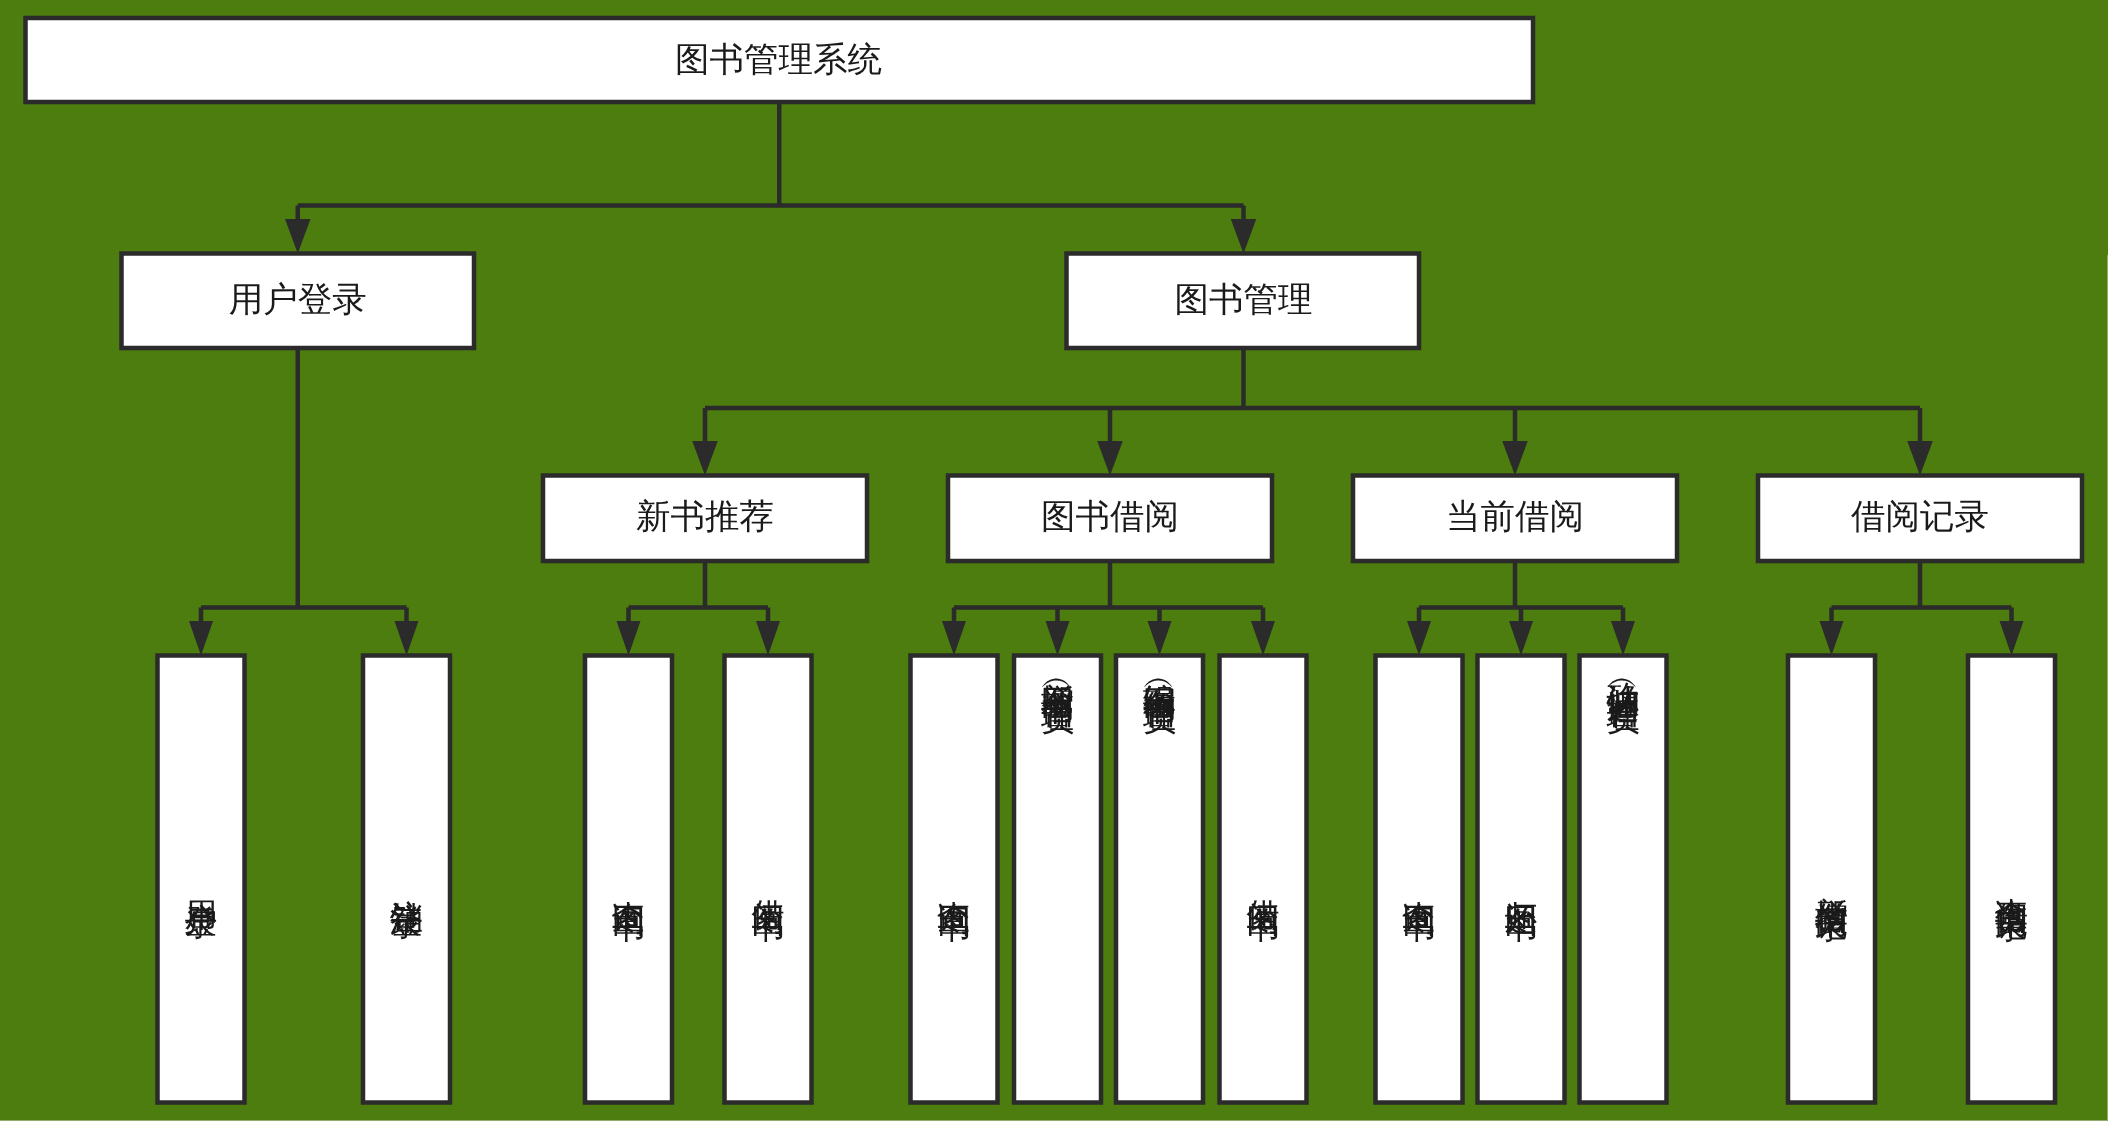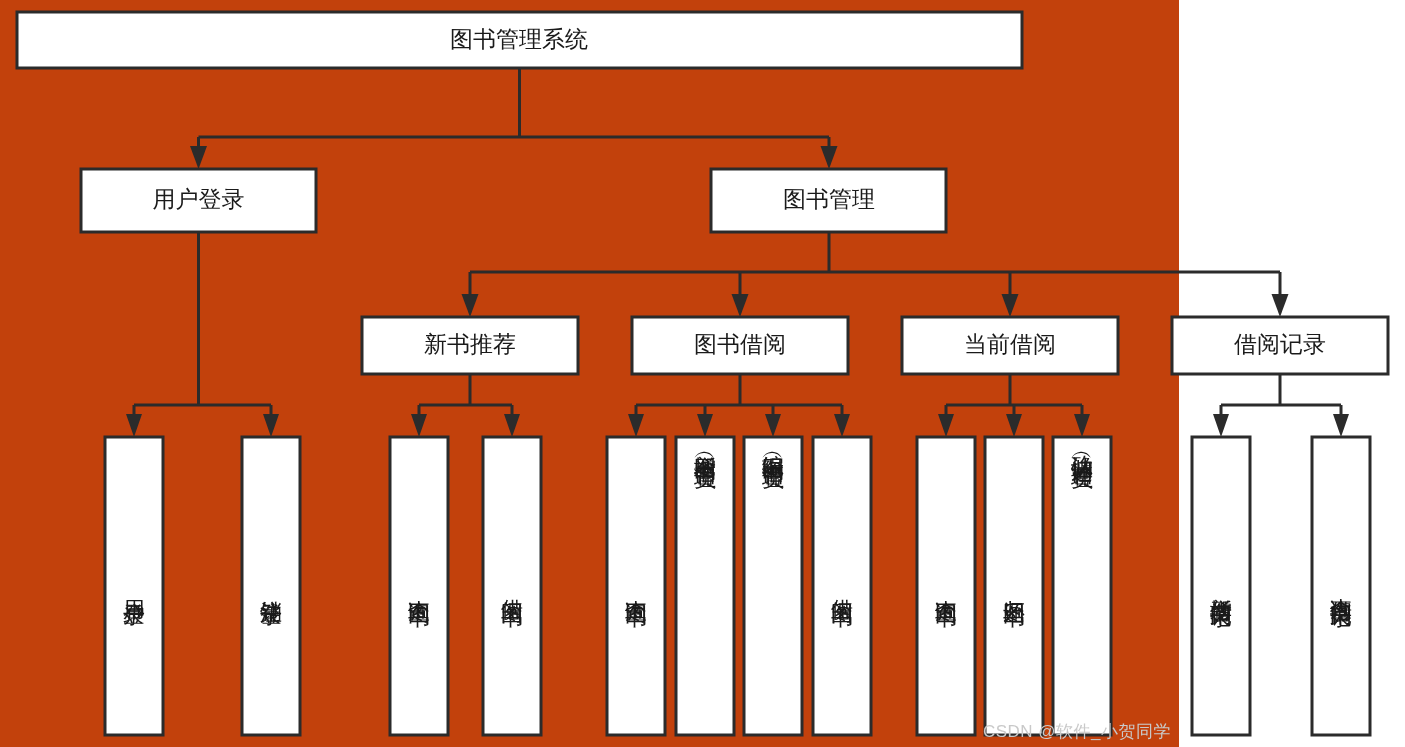--- a/index.html
+++ b/index.html
@@ -8,23 +8,23 @@
     background: #ffffff;
   }
   body {
     width: 1405px;
     height: 747px;
     font-family: "Liberation Sans", "DejaVu Sans", sans-serif;
     overflow: hidden;
   }
   #diagram-root {
     position: relative;
-    width: 1179px;
+    width: 1405px;
     height: 747px;
-    background: #c2410c;
+    background: #4d7c0f;
   }
   svg#flowchart {
     display: block;
     width: 1405px;
     height: 747px;
   }
   .node-box {
     fill: #ffffff;
     stroke: #2b2b2b;
     stroke-width: 3;
@@ -232,14 +232,13 @@
     </div>
 
     <div style="position:absolute;left:1192px;top:437px;width:58px;height:298px;display:flex;align-items:center;justify-content:center;">
       <span style="writing-mode:vertical-rl;text-orientation:upright;font-size:22px;color:#1a1a1a;letter-spacing:2px;">新增借阅记录</span>
     </div>
     <div style="position:absolute;left:1312px;top:437px;width:58px;height:298px;display:flex;align-items:center;justify-content:center;">
       <span style="writing-mode:vertical-rl;text-orientation:upright;font-size:22px;color:#1a1a1a;letter-spacing:2px;">查询借阅记录</span>
     </div>
   </div>
 
-  <div class="watermark">CSDN @软件_小贺同学</div>
 </div>
 
 </body></html>

